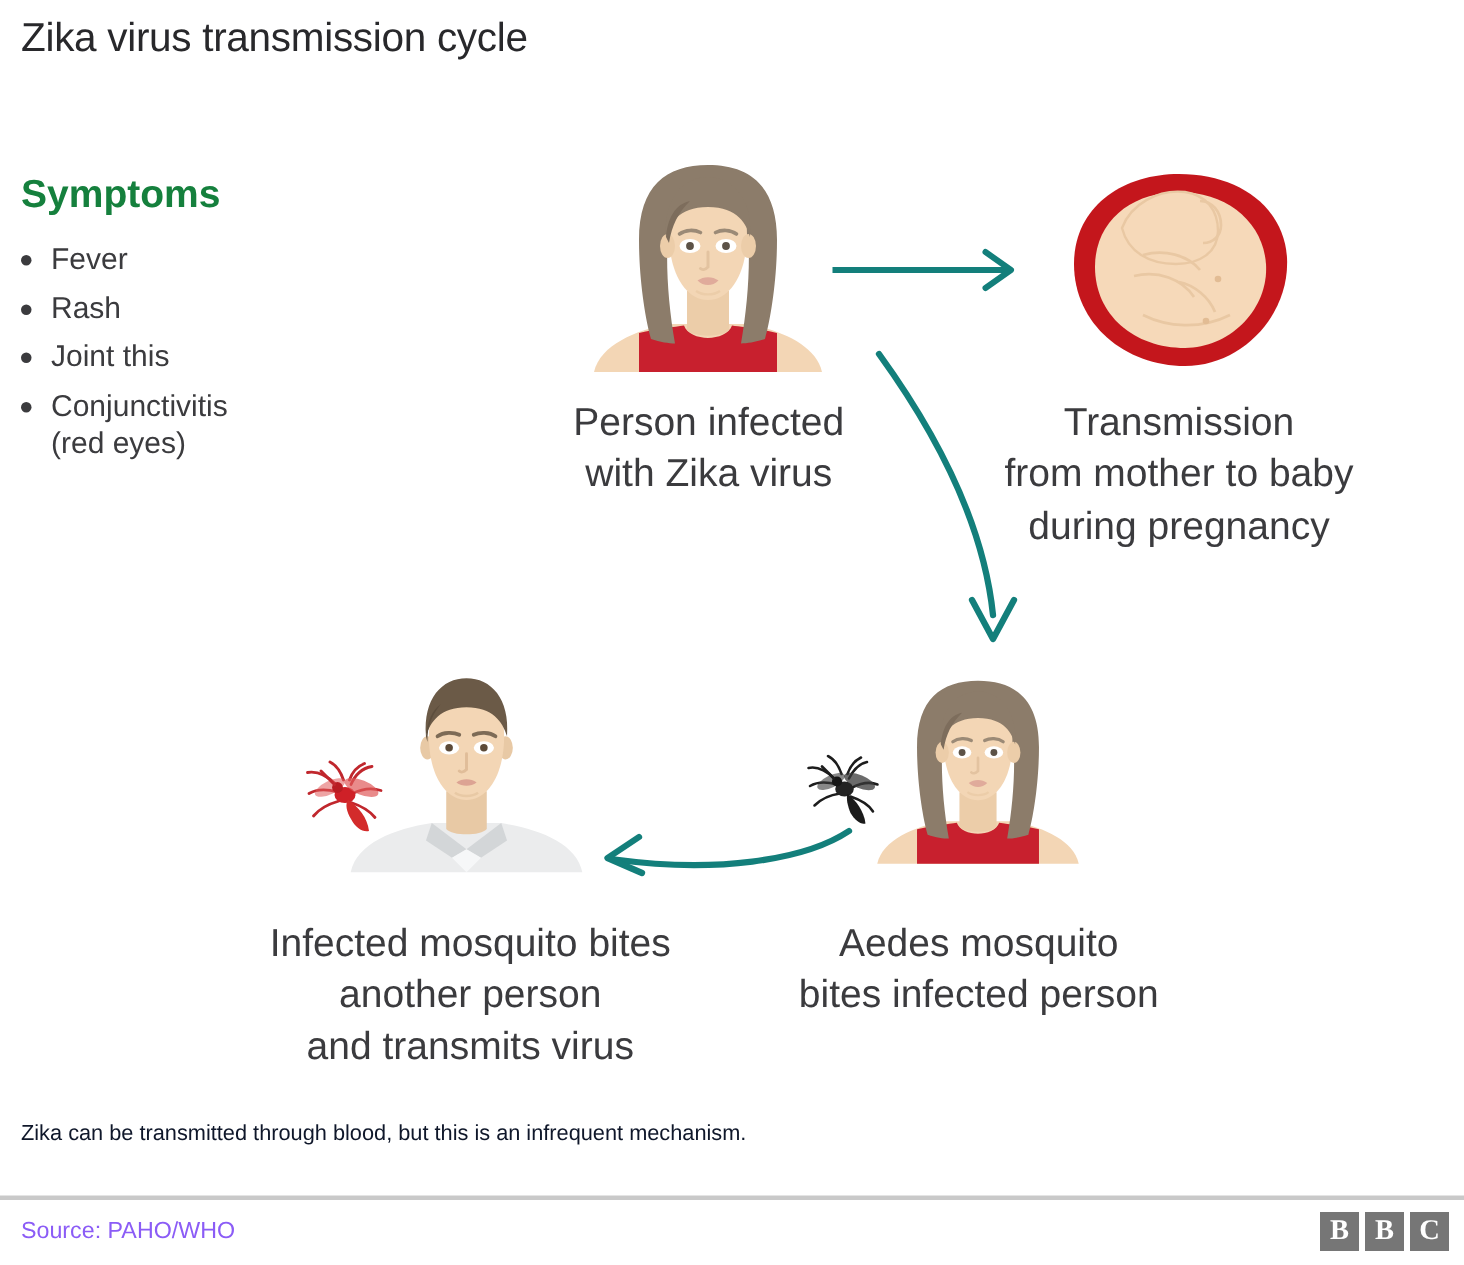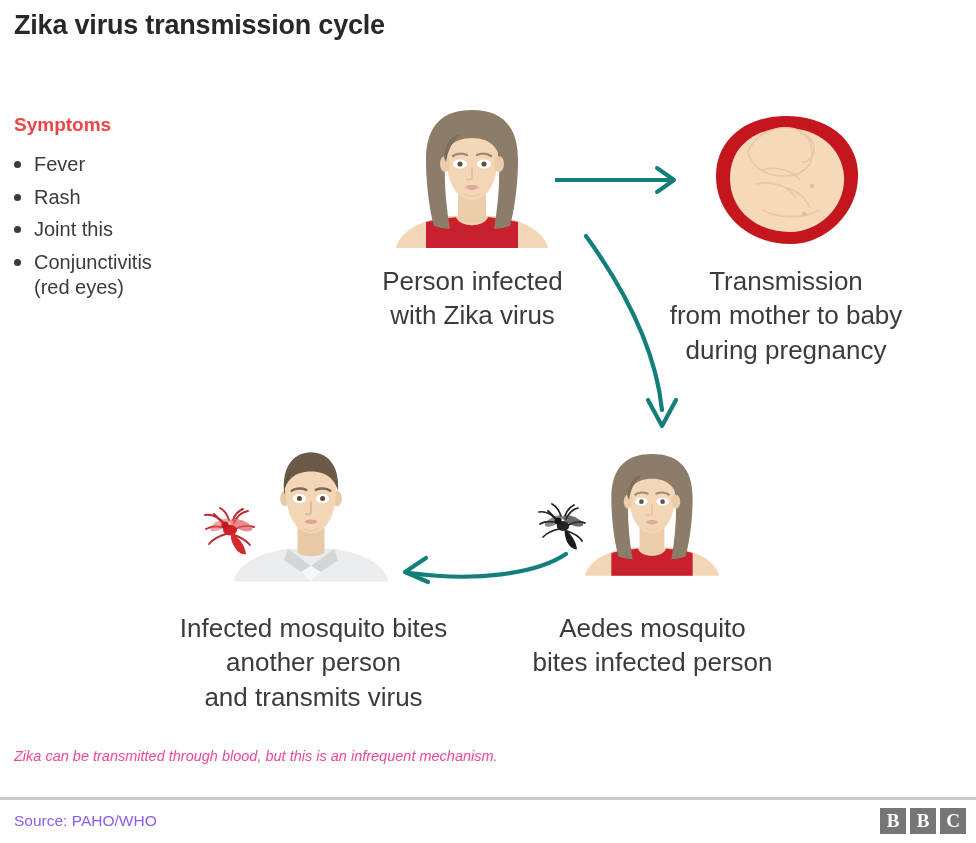--- a/index.html
+++ b/index.html
@@ -19,36 +19,36 @@
     background: #ffffff;
     overflow: hidden;
   }
 
   
   #title {
     position: absolute;
     left: 14px;
     top: 10px;
     font-size: 27px;
-    font-weight: bold;
+    font-weight: normal;
     color: #28282b;
     letter-spacing: -0.2px;
   }
 
   
   #symptoms {
     position: absolute;
     left: 14px;
     top: 114px;
     width: 250px;
   }
   #symptoms-heading {
-    font-size: 19px;
+    font-size: 26px;
     font-weight: bold;
-    color: #ef4444;
+    color: #15803d;
     margin-bottom: 16px;
   }
   .symptom-row {
     display: flex;
     align-items: flex-start;
     margin-bottom: 7px;
   }
   .symptom-bullet {
     width: 7px;
     height: 7px;
@@ -90,22 +90,21 @@
     color: #3b3b3e;
   }
 
   
   #footnotes {
     position: absolute;
     left: 14px;
     top: 745px;
     font-size: 14.5px;
     line-height: 1.52;
-    color: #ec4899;
-    font-style: italic;
+    color: #0f172a;
   }
 
   
   #footer-rule {
     position: absolute;
     left: 0;
     top: 797px;
     width: 976px;
     height: 3px;
     background: #c9c9c9;

